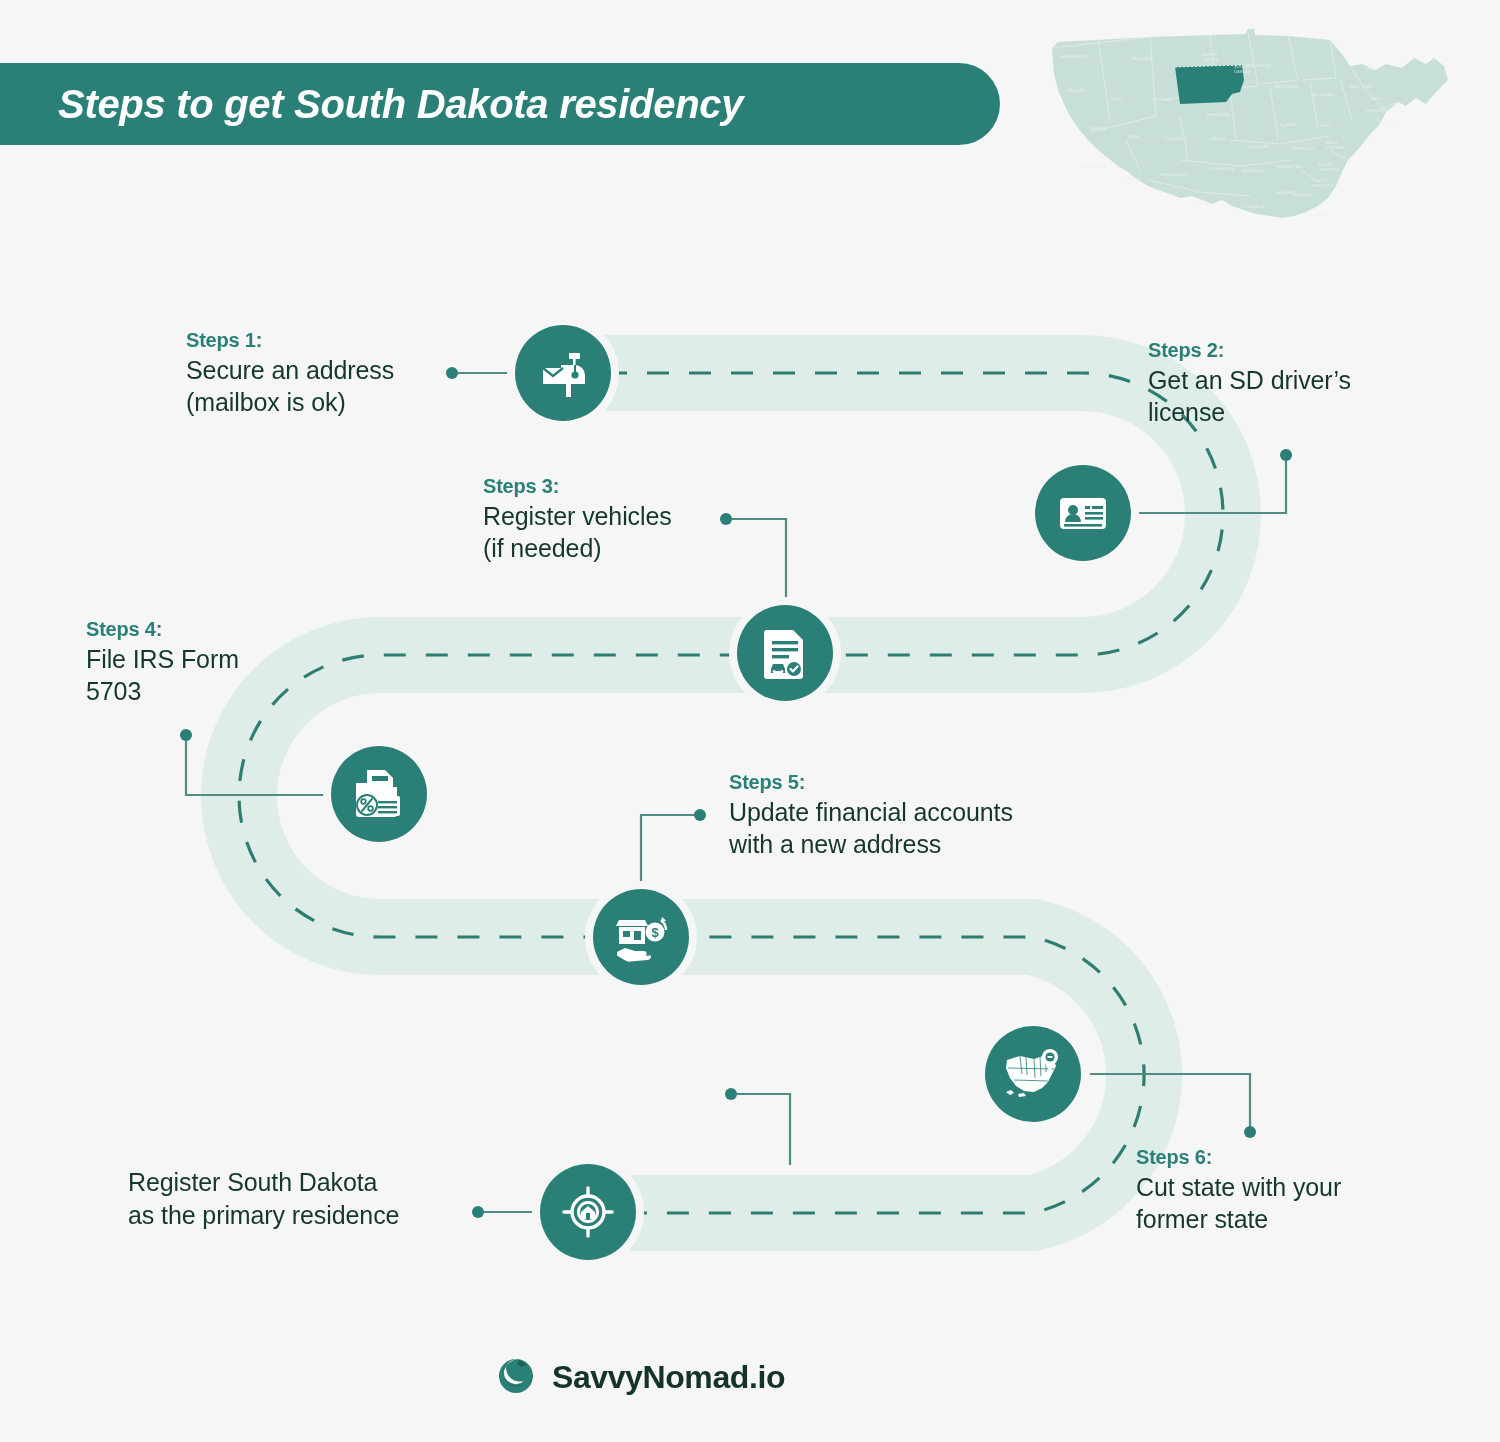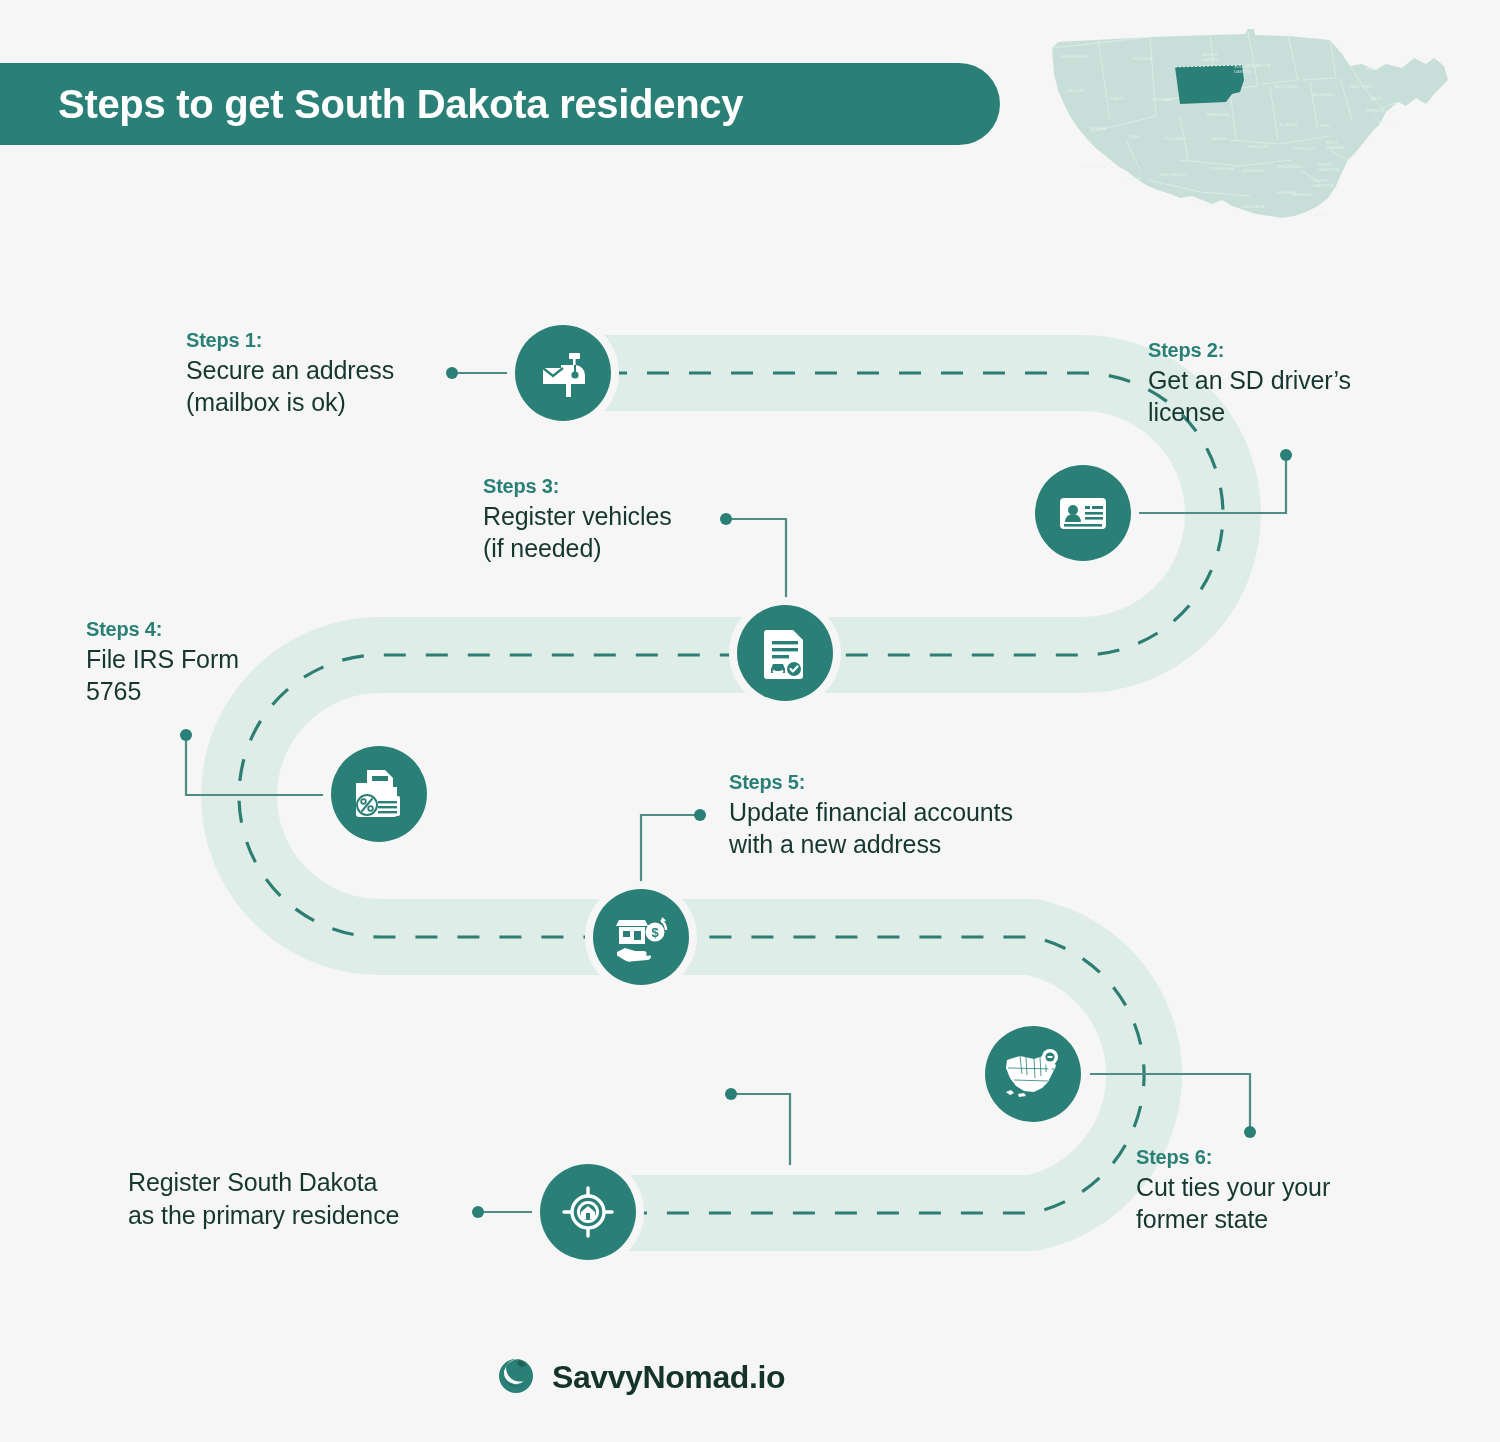--- a/index.html
+++ b/index.html
@@ -15,20 +15,21 @@
   #title-bar{
     position:absolute;left:0;top:63px;width:1000px;height:82px;
     background:#2A8077;
     border-top-right-radius:41px;border-bottom-right-radius:41px;
     display:flex;align-items:center;
   }
   #title-text{
     color:#FFFFFF;font-size:40px;font-weight:bold;
     letter-spacing:-0.3px;padding-left:58px;
     font-family:"Liberation Sans", sans-serif;
+    font-style:italic;
   }
   
   #us-map{position:absolute;left:1030px;top:20px;width:440px;height:220px;}
   
   #road{position:absolute;left:0;top:0;width:1500px;height:1442px;}
   
   .step-node{
     position:absolute;width:96px;height:96px;border-radius:50%;
     background:#2A8077;display:flex;align-items:center;justify-content:center;
     box-shadow:0 0 0 8px #F5F6F5;
@@ -310,32 +311,32 @@
 
 <div class="step-label" style="left:483px;top:474px;">
   <span class="num">Steps 3:</span>
   <span class="desc">Register vehicles
 (if needed)</span>
 </div>
 
 <div class="step-label" style="left:86px;top:617px;">
   <span class="num">Steps 4:</span>
   <span class="desc">File IRS Form
-5765</span>
+5703</span>
 </div>
 
 <div class="step-label" style="left:729px;top:770px;">
   <span class="num">Steps 5:</span>
   <span class="desc">Update financial accounts
 with a new address</span>
 </div>
 
 <div class="step-label" style="left:1136px;top:1145px;">
   <span class="num">Steps 6:</span>
-  <span class="desc">Cut ties your your
+  <span class="desc">Cut state with your
 former state</span>
 </div>
 
 <div class="step-label" style="left:128px;top:1166px;">
   <span class="desc">Register South Dakota
 as the primary residence</span>
 </div>
 
 <div id="footer">
   <span>

